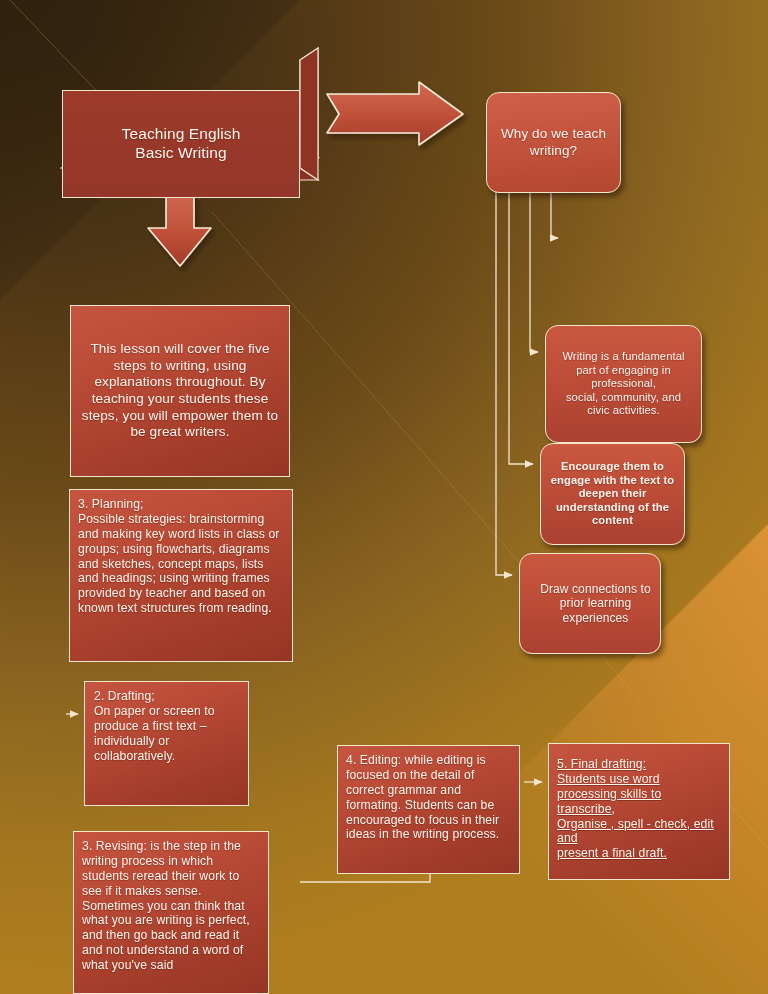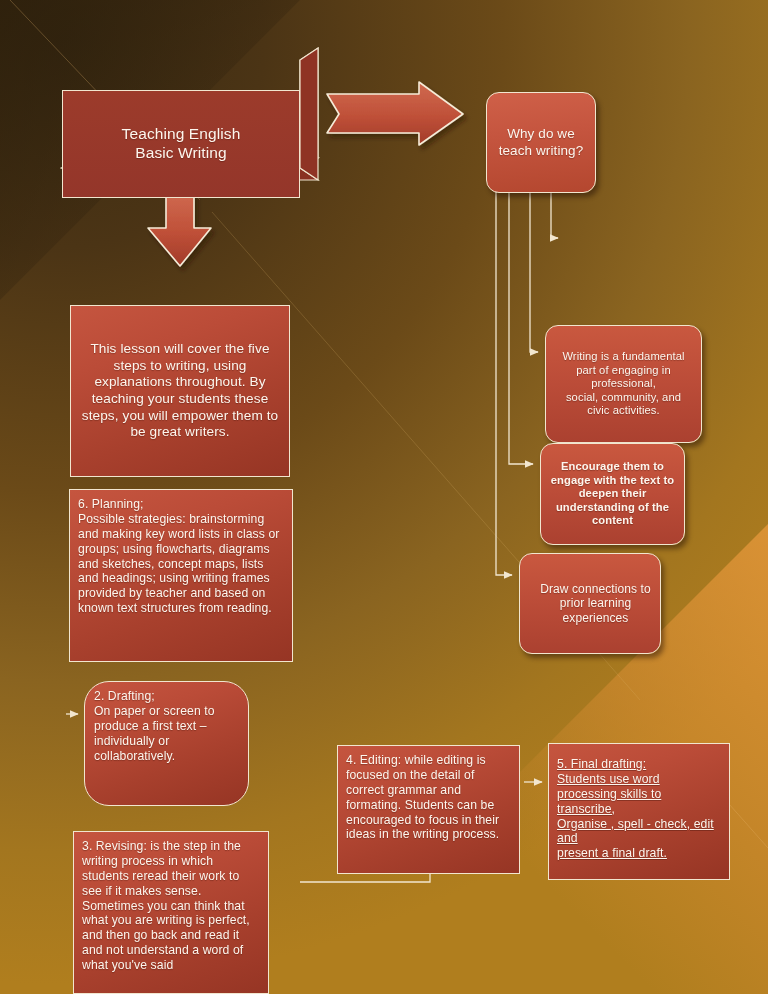--- a/index.html
+++ b/index.html
@@ -56,29 +56,29 @@
     justify-content:center;text-align:center;
     font-size:15.5px;
   }
   #title-box .t{width:100%;}
   
   .ctr{ text-align:center; justify-content:center; }
   .lft{ text-align:left; justify-content:flex-start; }
   .top{ align-items:flex-start; }
 
   
-  #why-box{ left:486px;top:62px;width:110px;height:101px;font-size:13.5px; }
+  #why-box{ left:486px;top:62px;width:135px;height:101px;font-size:13.5px; }
   #r1{ left:565px;top:190px;width:140px;height:98px;font-size:11.5px; }
   #r2{ left:545px;top:295px;width:157px;height:118px;font-size:11.2px; }
   #r3{ left:540px;top:413px;width:145px;height:102px;font-size:11.2px;font-weight:bold; }
   #r4{ left:519px;top:523px;width:142px;height:101px;font-size:12px;padding-left:20px; }
 
   #lesson-box{ left:70px;top:275px;width:220px;height:172px;font-size:13.6px; }
   #s1{ left:69px;top:459px;width:224px;height:173px;font-size:12.2px;padding:7px 8px; }
-  #s2{ left:84px;top:651px;width:165px;height:125px;font-size:12.2px;padding:7px 9px;border-radius:25px; }
+  #s2{ left:84px;top:651px;width:165px;height:125px;font-size:12.2px;padding:7px 9px; }
   #s3{ left:73px;top:801px;width:196px;height:163px;font-size:12.2px;padding:7px 8px; }
   #s4{ left:337px;top:715px;width:183px;height:129px;font-size:12.2px;padding:7px 8px; }
   #s5{ left:548px;top:713px;width:182px;height:137px;font-size:12.2px;padding:13px 8px;text-decoration:underline; }
 
   .node .txt{ width:100%; white-space:pre-line; }
 
   svg.overlay{ position:absolute;left:0;top:0;width:768px;height:994px;pointer-events:none; }
 </style>
 </head>
 <body>
@@ -170,21 +170,21 @@
   </div>
   <div class="node rounded shadow fill-c ctr" id="r4">
     <span class="txt">Draw connections to prior learning experiences</span>
   </div>
 
   <div class="node fill-a ctr" id="lesson-box">
     <span class="txt">This lesson will cover the five steps to writing, using explanations throughout. By teaching your students these steps, you will empower them to be great writers.</span>
   </div>
 
   <div class="node fill-a lft top" id="s1">
-    <span class="txt">6. Planning;
+    <span class="txt">3. Planning;
 Possible strategies: brainstorming and making key word lists in class or groups; using flowcharts, diagrams and sketches, concept maps, lists and headings; using writing frames provided by teacher and based on known text structures from reading.</span>
   </div>
   <div class="node fill-a lft top" id="s2">
     <span class="txt">2. Drafting;
 On paper or screen to produce a first text – individually or collaboratively.</span>
   </div>
   <div class="node fill-a lft top" id="s3">
     <span class="txt">3. Revising: is the step in the writing process in which students reread their work to see if it makes sense. Sometimes you can think that what you are writing is perfect, and then go back and read it and not understand a word of what you've said</span>
   </div>
   <div class="node fill-a lft top" id="s4">

